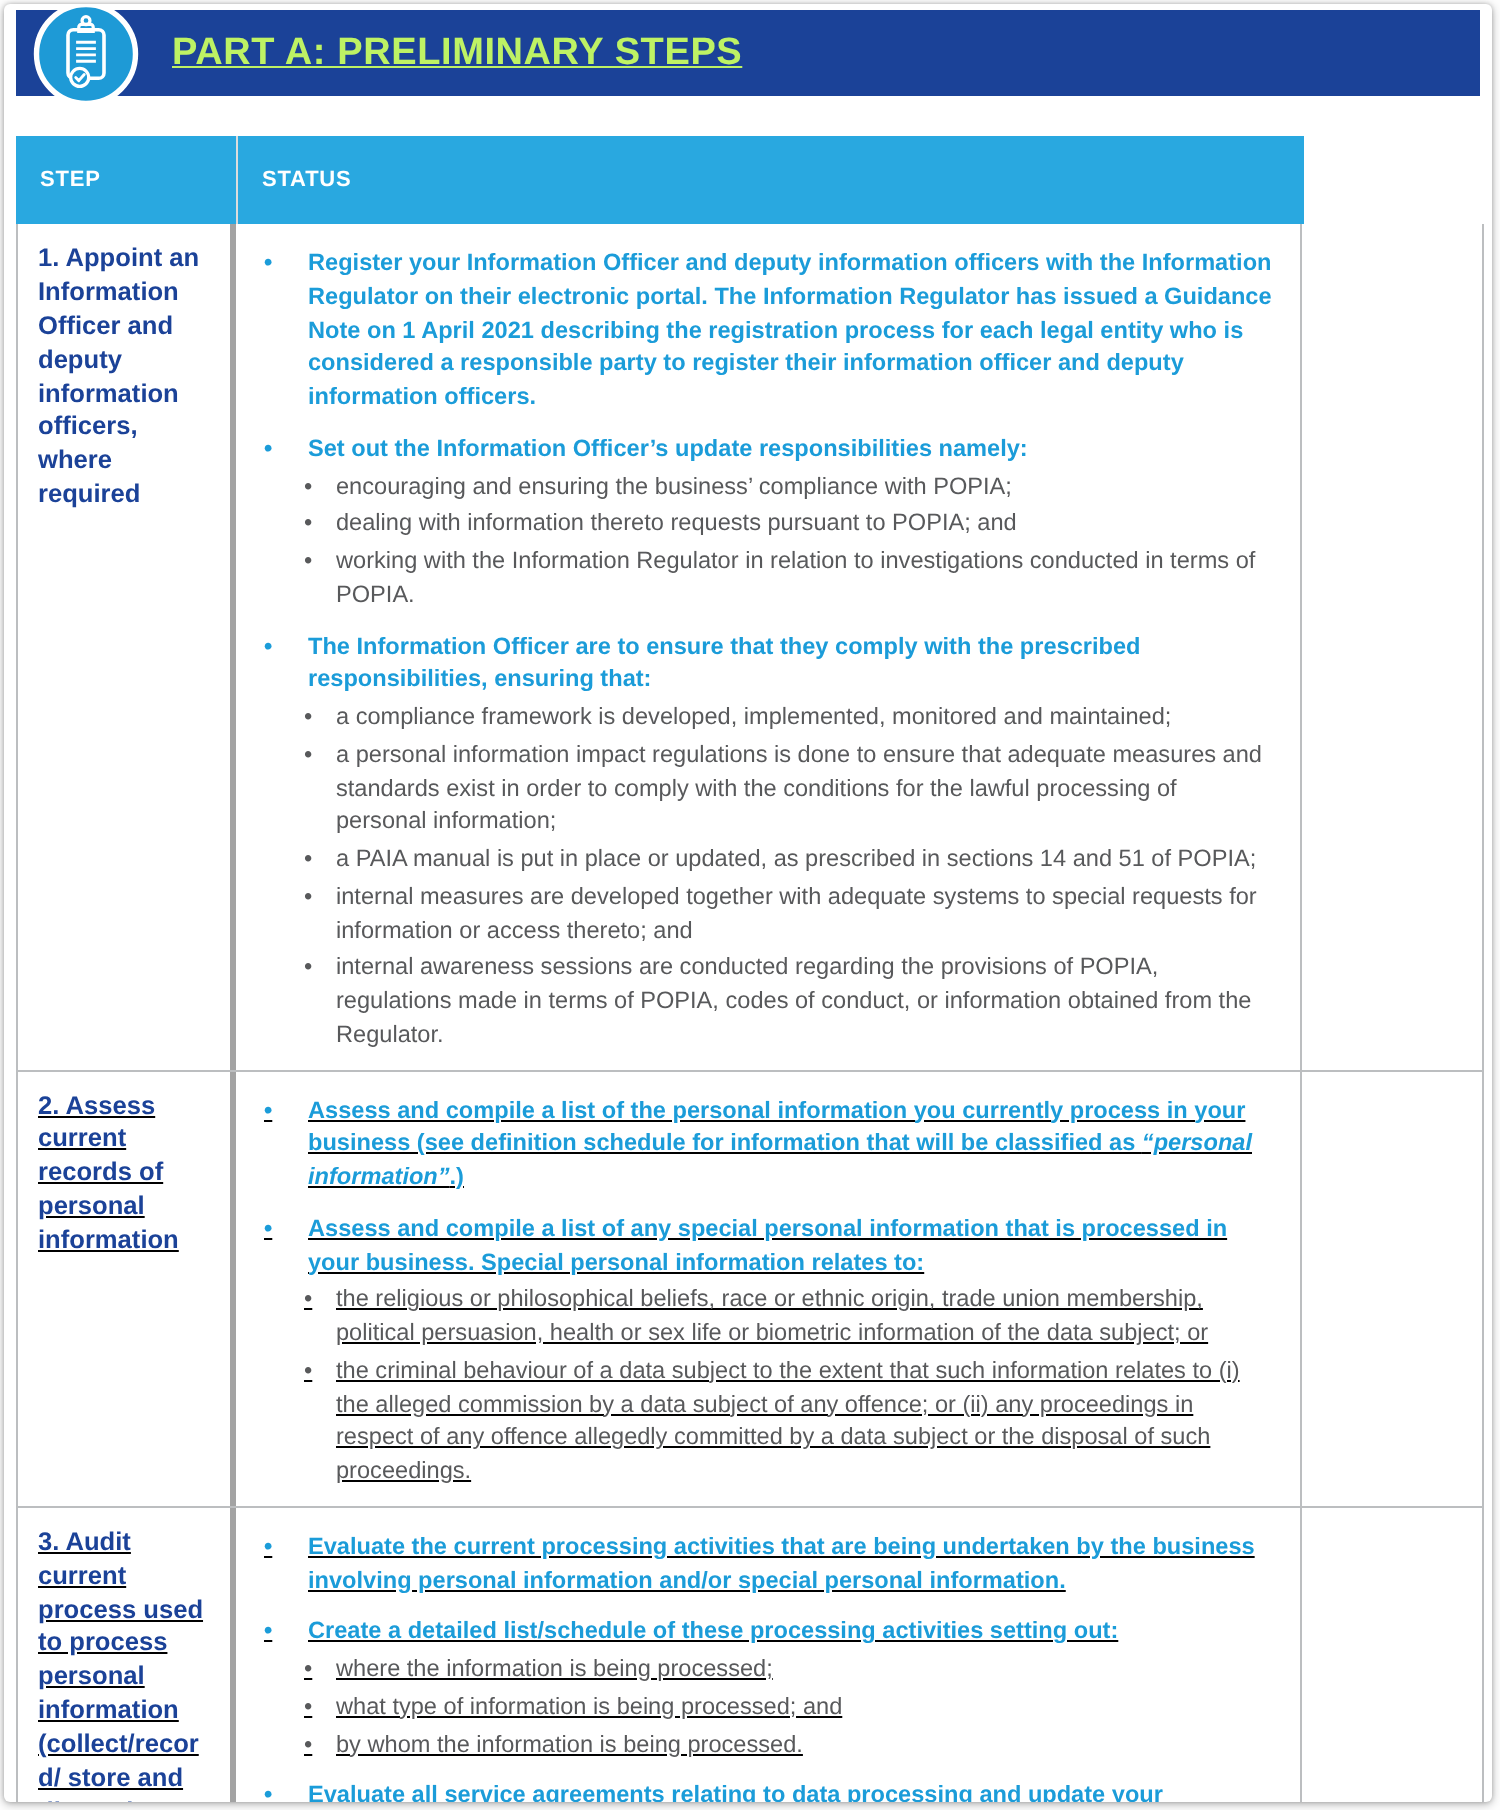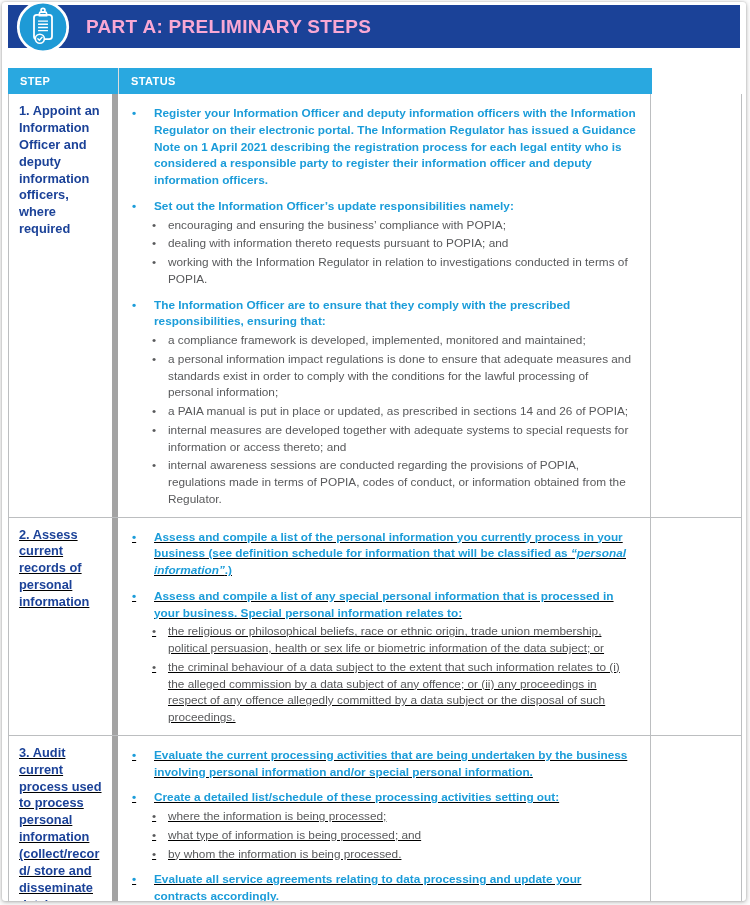--- a/index.html
+++ b/index.html
@@ -17,38 +17,39 @@
   
   .banner{
     position:relative;margin:3px 6px 0 6px;height:43px;
     background:#1b4298;
   }
   .banner-icon{
     position:absolute;left:8px;top:-5px;width:54px;height:54px;
   }
   .banner-title{
     margin:0;padding-left:78px;line-height:43px;
-    color:#f9a8d4;font-size:19px;font-weight:700;letter-spacing:.3px;
+    color:#bef264;font-size:19px;font-weight:700;letter-spacing:.3px;
     white-space:nowrap;
+    text-decoration:underline;
   }
   
   .table{margin:20px 6px 0 6px;width:734px;font-size:11.8px;}
-  .thead{display:grid;grid-template-columns:110px 534px 90px;height:26px;}
+  .thead{display:grid;grid-template-columns:110px 534px 90px;height:44px;}
   .th{
     background:#29a8e0;color:#ffffff;font-weight:700;font-size:11px;
     letter-spacing:.4px;display:flex;align-items:center;padding-left:12px;
   }
   .th + .th{border-left:1px solid #dcdddd;}
   .tbody{border:1px solid #bcbec0;border-top:none;}
   .tr{display:grid;grid-template-columns:109px 533px 90px;background:#fff;}
   .tr + .tr{border-top:1px solid #bcbec0;text-decoration:underline;}
   .cell-step{
     padding:9px 8px 8px 10px;color:#1b4298;font-weight:700;
     font-size:12.8px;line-height:1.32;overflow-wrap:break-word;
-    border-right:6px solid #a3a3a3;
+    border-right:3px solid #a3a3a3;
   }
   .cell-desc{padding:2px 14px 9px 12px;border-right:1px solid #bcbec0;}
   .cell-status{background:#fff;}
   
   .item{display:flex;align-items:flex-start;}
   .item .marker{flex:0 0 22px;padding-left:2px;}
   .item .txt{flex:1 1 auto;}
   .item.main{margin-top:9px;color:#1b9cd9;font-weight:700;line-height:1.42;}
   .item.main .marker{color:#1b9cd9;}
   .item.sub{
@@ -120,21 +121,21 @@
             <div class="item sub">
               <span class="marker">•</span>
               <span class="txt">a compliance framework is developed, implemented, monitored and maintained;</span>
             </div>
             <div class="item sub">
               <span class="marker">•</span>
               <span class="txt">a personal information impact regulations is done to ensure that adequate measures and standards exist in order to comply with the conditions for the lawful processing of personal information;</span>
             </div>
             <div class="item sub">
               <span class="marker">•</span>
-              <span class="txt">a PAIA manual is put in place or updated, as prescribed in sections 14 and 26 of POPIA;</span>
+              <span class="txt">a PAIA manual is put in place or updated, as prescribed in sections 14 and 51 of POPIA;</span>
             </div>
             <div class="item sub">
               <span class="marker">•</span>
               <span class="txt">internal measures are developed together with adequate systems to special requests for information or access thereto; and</span>
             </div>
             <div class="item sub">
               <span class="marker">•</span>
               <span class="txt">internal awareness sessions are conducted regarding the provisions of POPIA, regulations made in terms of POPIA, codes of conduct, or information obtained from the Regulator.</span>
             </div>
           </div>

